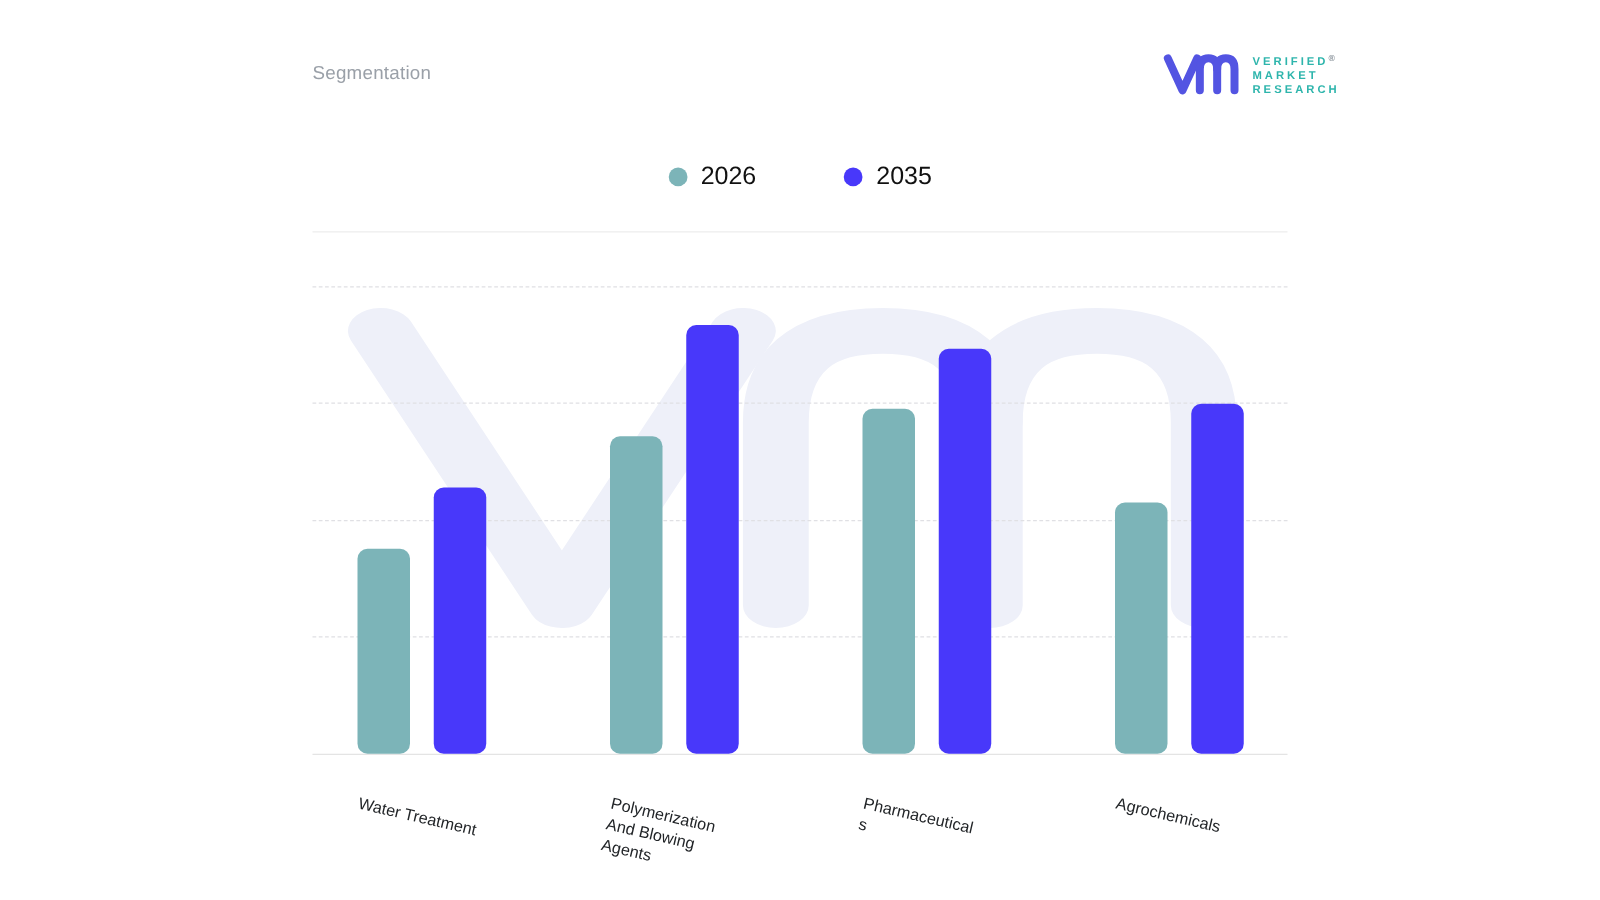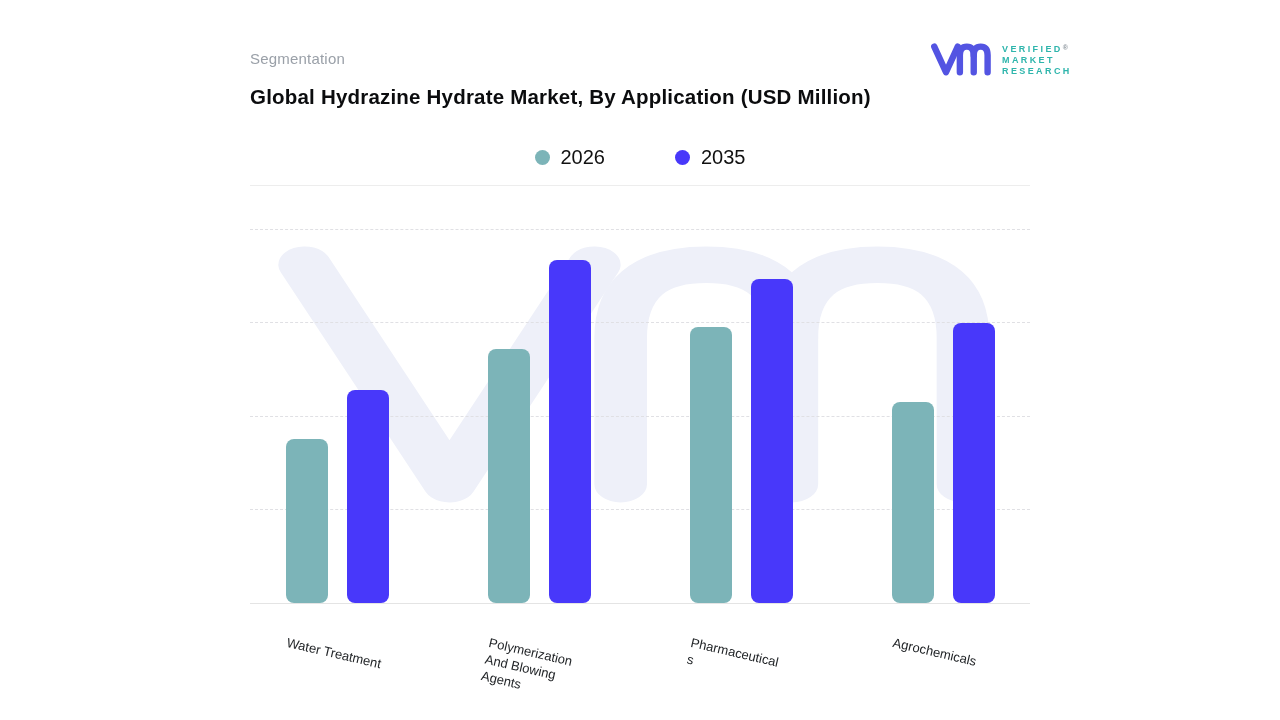--- a/index.html
+++ b/index.html
@@ -18,21 +18,21 @@
   .logo{
     position:absolute;left:930px;top:40px;display:flex;align-items:center;gap:8px;
   }
   .logo-mark{width:64px;height:40px;}
   .logo-text{display:flex;flex-direction:column;gap:2px;}
   .logo-line{
     font-size:9px;font-weight:bold;letter-spacing:2.4px;line-height:9px;color:#2eb5ac;
   }
   .logo-line sup{font-size:7px;color:#8b949c;letter-spacing:0;vertical-align:top;line-height:6px;}
   .legend{
-    position:absolute;left:250px;top:142px;width:780px;height:30px;
+    position:absolute;left:250px;top:126px;width:780px;height:30px;
     display:flex;justify-content:center;align-items:center;gap:70px;
   }
   .legend-item{display:flex;align-items:center;gap:11px;cursor:pointer;}
   .legend-dot{width:15px;height:15px;border-radius:50%;}
   .legend-label{font-size:20px;color:#111;}
   .divider{position:absolute;left:250px;top:185px;width:780px;height:1px;background:#ededed;}
   .plot{
     position:absolute;left:250px;top:225px;width:780px;height:378px;
     border-bottom:1px solid #e4e4e4;
   }
@@ -61,21 +61,20 @@
       <g id="vm" fill="none" stroke-linecap="round" stroke-linejoin="round">
         <path d="M8 10 L30 58 L52 10"></path>
         <path d="M56 58 V26 Q56 10 69 10 Q82 10 82 26 V58"></path>
         <path d="M82 26 Q82 10 95 10 Q108 10 108 26 V58"></path>
       </g>
     </defs>
   </svg>
 
   <div class="eyebrow">Segmentation</div>
 
-  <h1 class="title">Global Hydrazine Hydrate Market, By Application (USD Million)</h1>
 
   <div class="logo">
     <svg class="logo-mark" viewBox="0 0 120 70" preserveAspectRatio="xMidYMid meet">
       <use href="#vm" stroke="#5354e2" stroke-width="12"></use>
     </svg>
     <div class="logo-text">
       <div class="logo-line"><span>VERIFIED</span><sup>®</sup></div>
       <div class="logo-line">MARKET</div>
       <div class="logo-line">RESEARCH</div>
     </div>

